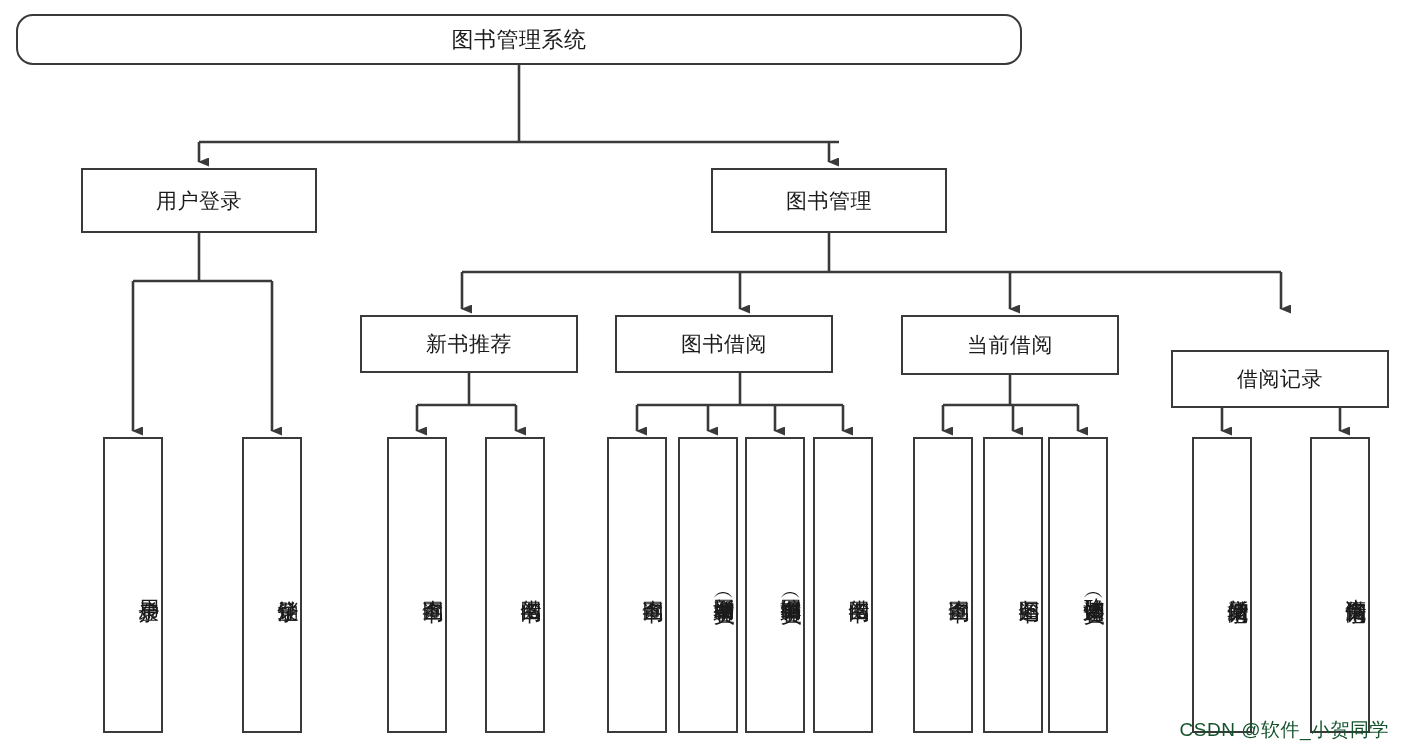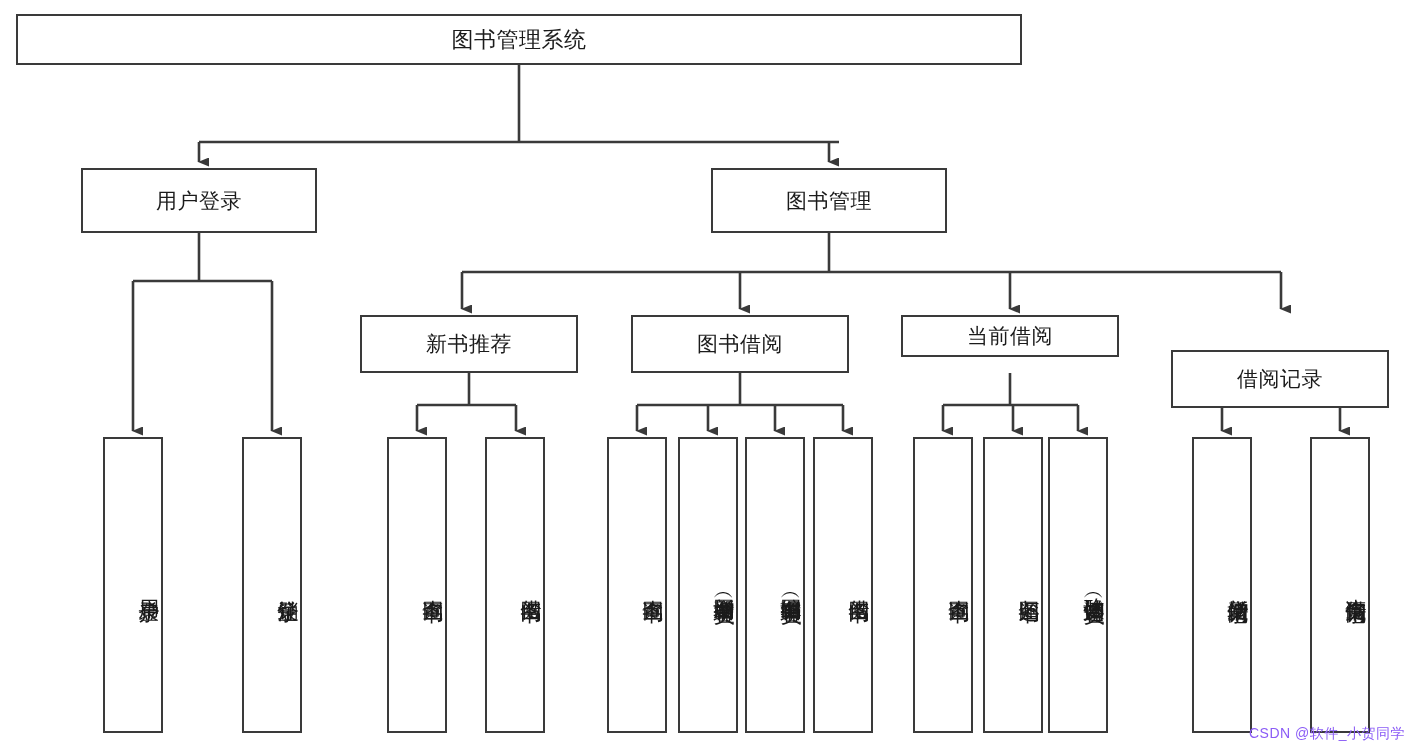--- a/index.html
+++ b/index.html
@@ -44,27 +44,28 @@
     align-items: flex-start;
     justify-content: center;
   }
   .node.vert .vlabel {
     writing-mode: vertical-rl;
     text-orientation: upright;
     white-space: nowrap;
   }
   .node.title {
     font-size: 22px;
+    border-radius: 17px;
   }
   #watermark {
     position: absolute;
-    right: 0;
+    right: 16px;
     bottom: 4px;
-    font-size: 14px;
-    color: #8b5cf6;
+    font-size: 19px;
+    color: #14532d;
     letter-spacing: 0.5px;
     white-space: nowrap;
   }
 </style>
 </head>
 <body>
 
 <div id="canvas">
 
   <svg class="edges" viewBox="0 0 1405 747">
@@ -124,24 +125,24 @@
   <div class="node horiz" style="left:81px; top:168px; width:236px; height:65px;">
     <span>用户登录</span>
   </div>
   <div class="node horiz" style="left:711px; top:168px; width:236px; height:65px;text-align:center;">
     <span>图书管理</span>
   </div>
 
   <div class="node horiz" style="left:360px; top:315px; width:218px; height:58px;">
     <span>新书推荐</span>
   </div>
-  <div class="node horiz" style="left:631px; top:315px; width:218px; height:58px;">
+  <div class="node horiz" style="left:615px; top:315px; width:218px; height:58px;">
     <span>图书借阅</span>
   </div>
-  <div class="node horiz" style="left:901px; top:315px; width:218px; height:42px;">
+  <div class="node horiz" style="left:901px; top:315px; width:218px; height:60px;">
     <span>当前借阅</span>
   </div>
   <div class="node horiz" style="left:1171px; top:315px; width:218px; height:58px;margin-top:35px;">
     <span>借阅记录</span>
   </div>
 
   <div class="node vert" style="left:103px; top:437px; width:60px; height:296px;">
     <span class="vlabel">用户登录</span>
   </div>
   <div class="node vert" style="left:242px; top:437px; width:60px; height:296px;">

